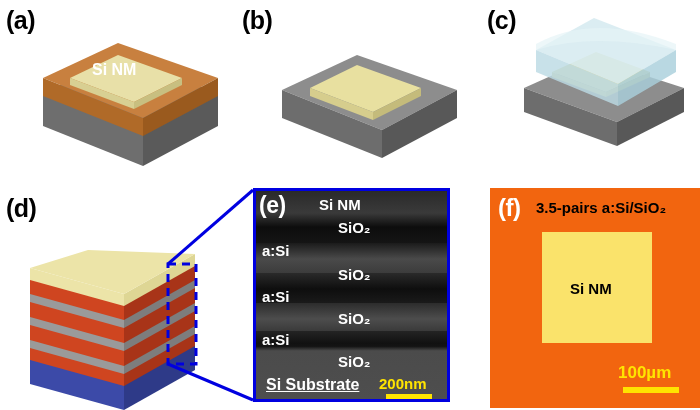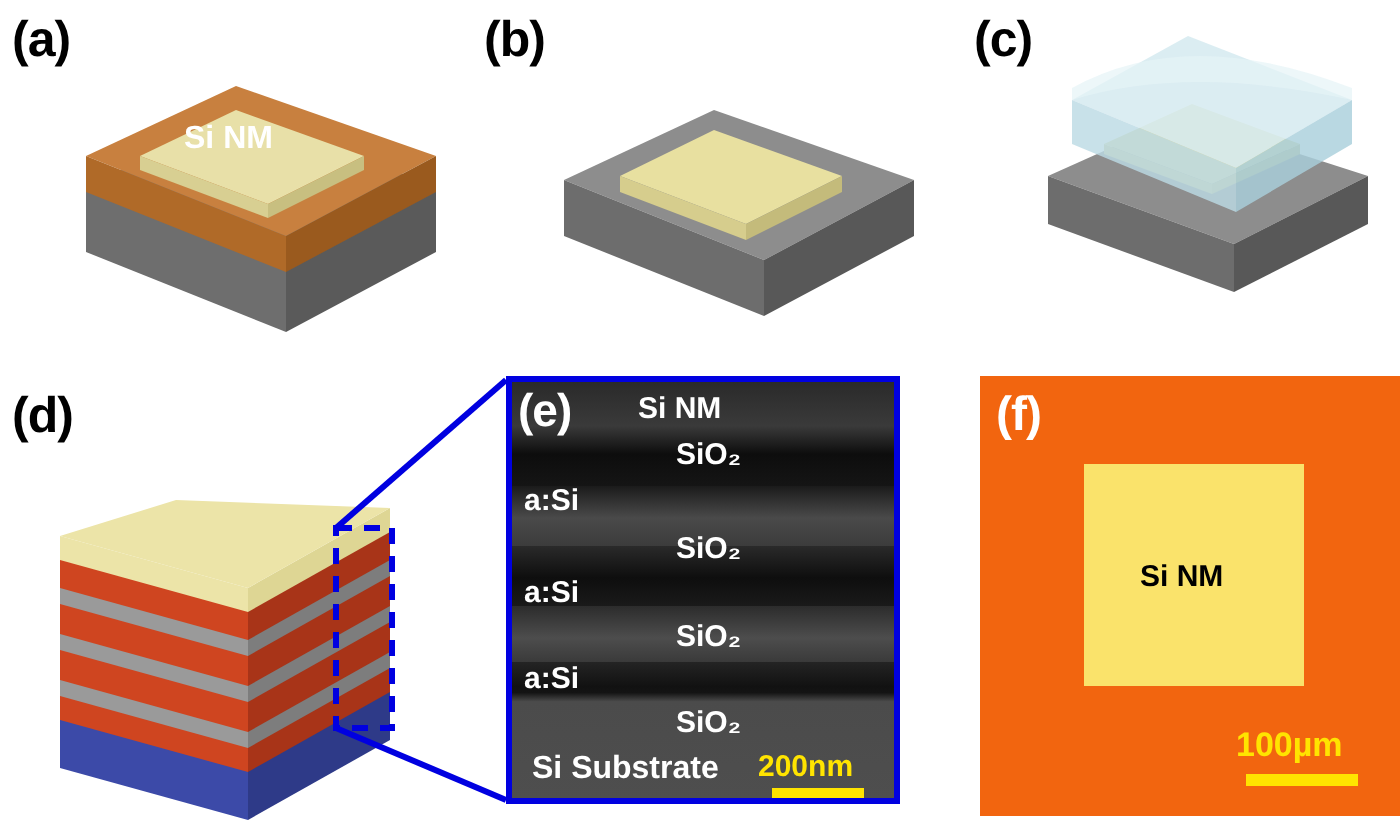--- a/index.html
+++ b/index.html
@@ -179,31 +179,32 @@
     <div class="plabel white" style="left:3px;top:3px;font-size:23px;">(e)</div>
 
     <div class="ov w" style="left:63px;top:6px;font-size:15px;">Si NM</div>
     <div class="ov w" style="left:82px;top:29px;font-size:15px;">SiO₂</div>
     <div class="ov w" style="left:6px;top:52px;font-size:15px;">a:Si</div>
     <div class="ov w" style="left:82px;top:76px;font-size:15px;">SiO₂</div>
     <div class="ov w" style="left:6px;top:98px;font-size:15px;">a:Si</div>
     <div class="ov w" style="left:82px;top:120px;font-size:15px;">SiO₂</div>
     <div class="ov w" style="left:6px;top:141px;font-size:15px;">a:Si</div>
     <div class="ov w" style="left:82px;top:163px;font-size:15px;">SiO₂</div>
-    <div class="ov w" style="left:10px;top:186px;font-size:16px;">Si Substrate</div>
+    <div class="ov w" style="left:10px;top:186px;font-size:16px;text-decoration:underline;">Si Substrate</div>
 
     <div class="ov y" style="left:123px;top:185px;font-size:15px;">200nm</div>
     <div class="sbar" style="left:130px;top:203px;width:46px;"></div>
   </div>
 
   <div id="panel-f">
     <div id="f-square"></div>
 
     <div class="plabel white" style="left:8px;top:8px;font-size:24px;">(f)</div>
 
+    <div class="ov k" style="left:46px;top:12px;font-size:15px;">3.5-pairs a:Si/SiO₂</div>
 
     <div class="ov k" style="left:80px;top:93px;font-size:15px;">Si NM</div>
 
     <div class="ov y" style="left:128px;top:176px;font-size:17px;">100µm</div>
     <div class="sbar" style="left:133px;top:199px;width:56px;"></div>
   </div>
 
 </div>
 
 </body></html>

